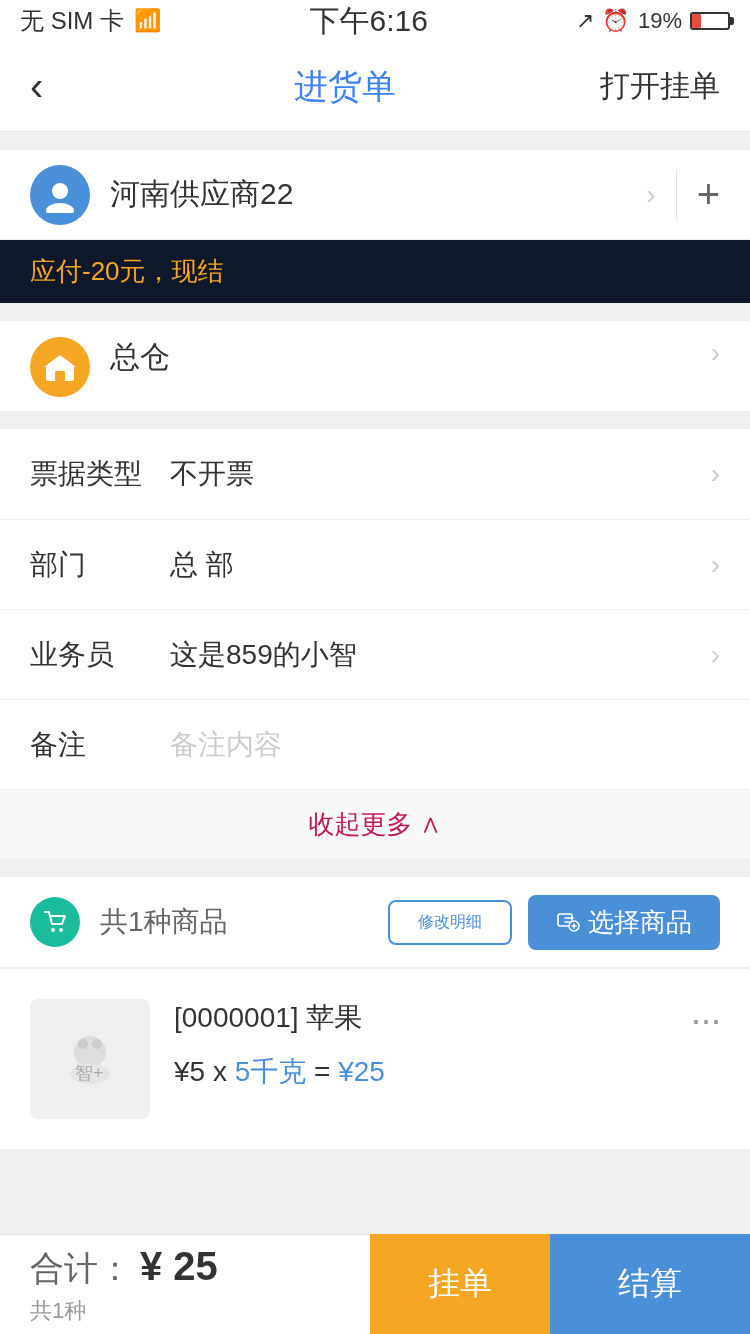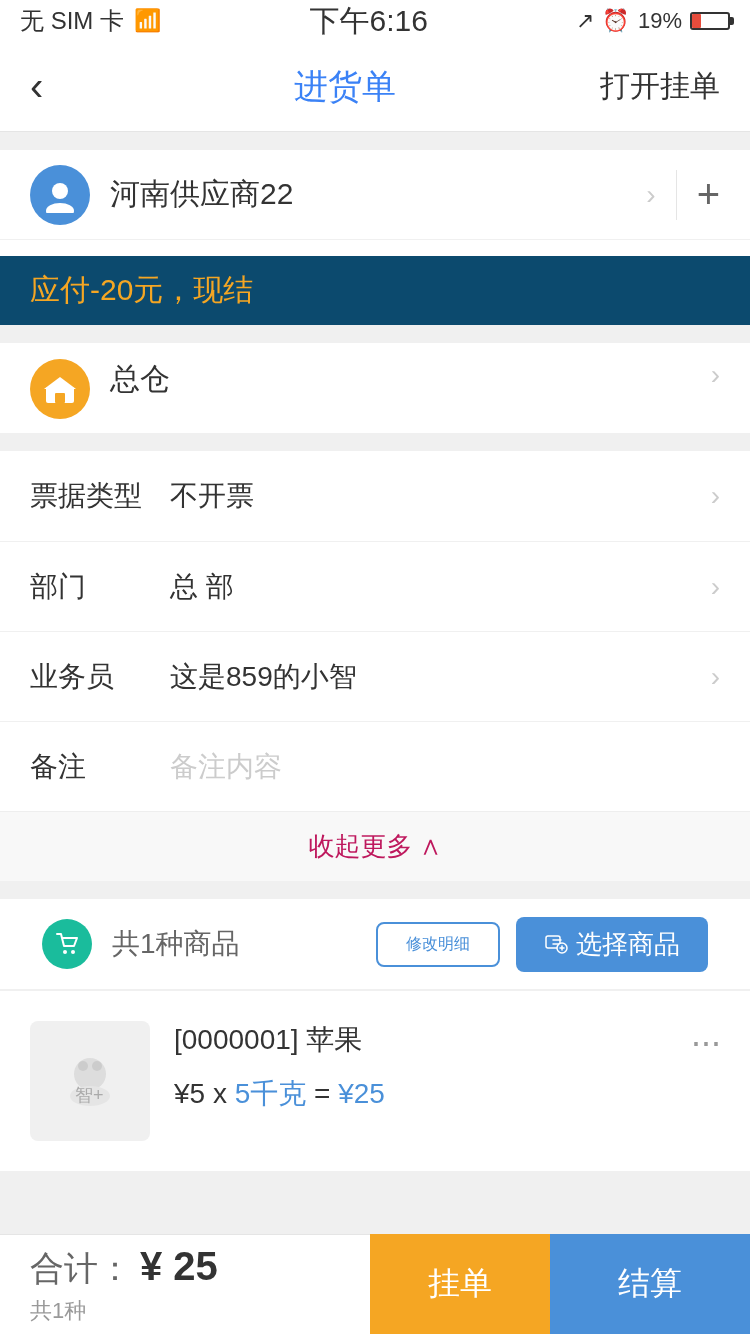--- a/index.html
+++ b/index.html
@@ -128,25 +128,24 @@
       margin: 0 20px;
     }
     .add-icon {
       font-size: 40px;
       color: #666;
       cursor: pointer;
     }
 
     
     .notice-bar {
-      background: #0c4a6e;
+      background: #0f172a;
       padding: 14px 30px;
-      font-size: 30px;
+      font-size: 26px;
       color: #f5a623;
-      margin-top: 16px;
     }
 
     
     .warehouse-row {
       display: flex;
       align-items: flex-start;
       padding: 16px 30px;
       height: 90px;
     }
     .warehouse-icon {
@@ -199,21 +198,21 @@
       font-size: 26px;
       cursor: pointer;
       border-top: 1px solid #eee;
     }
 
     
     .product-header {
       background: #fff;
       display: flex;
       align-items: center;
-      padding: 0 42px;
+      padding: 0 30px;
       height: 90px;
     }
     .product-cart-icon {
       width: 50px; height: 50px;
       background: #1abc9c;
       border-radius: 50%;
       display: flex; align-items: center; justify-content: center;
       margin-right: 20px;
       flex-shrink: 0;
     }

